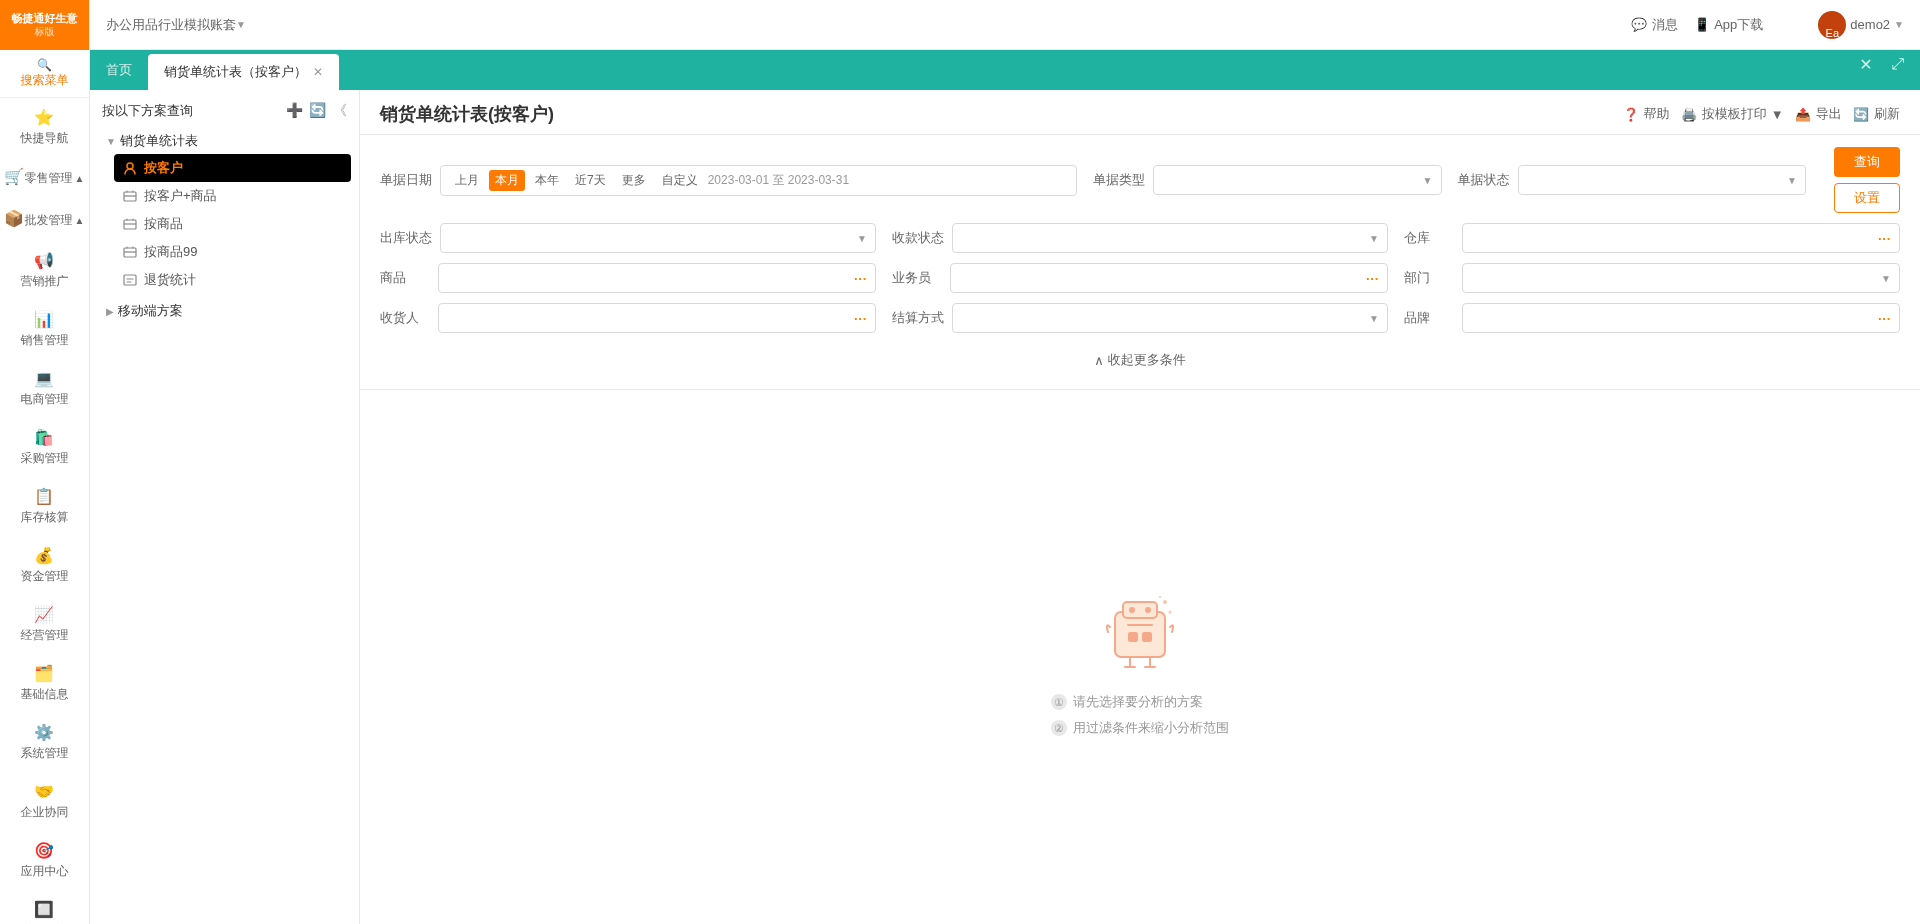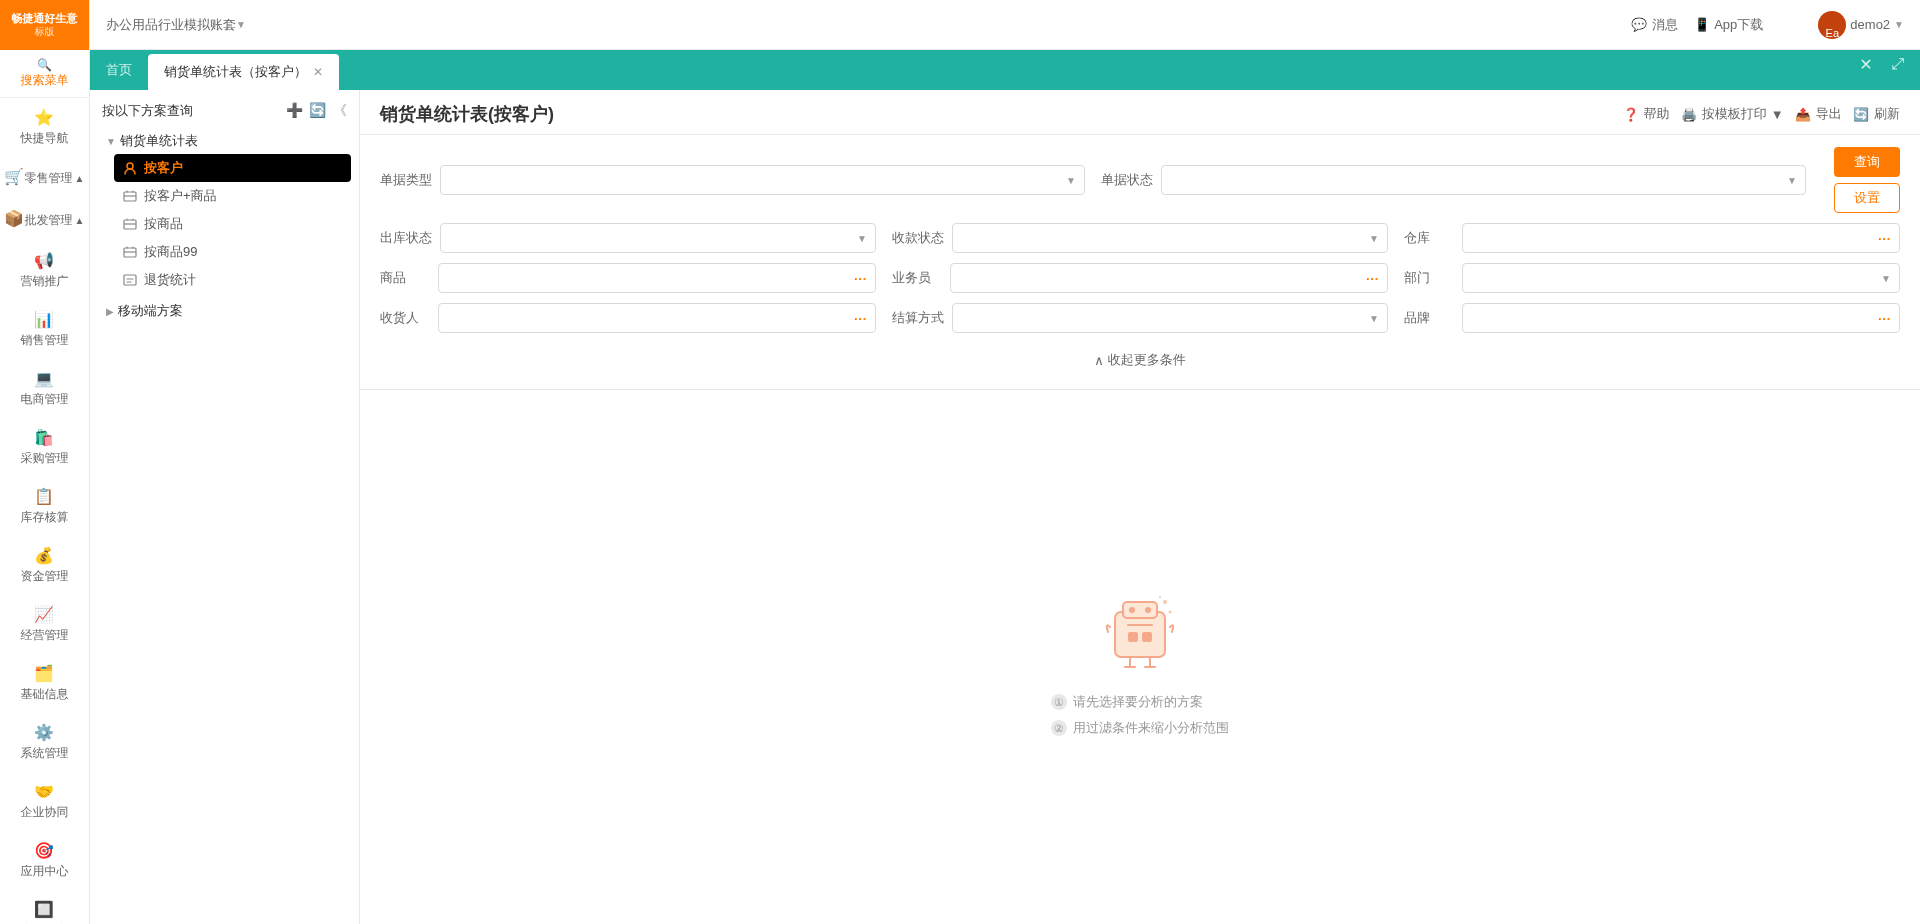--- a/index.html
+++ b/index.html
@@ -320,20 +320,34 @@
             <div class="header-action">
               <span>🔄</span>
               <span>刷新</span>
             </div>
           </div>
         </div>
 
         <div class="filter-area">
 
           <div class="filter-row">
+            <div class="filter-item" style="flex: 2;">
+              <span class="filter-label">单据日期</span>
+              <div class="filter-control date-range">
+                <div class="date-btns">
+                  <span class="date-btn">上月</span>
+                  <span class="date-btn active">本月</span>
+                  <span class="date-btn">本年</span>
+                  <span class="date-btn">近7天</span>
+                  <span class="date-btn">更多</span>
+                  <span class="date-btn">自定义</span>
+                </div>
+                <span class="date-range-text">2023-03-01 至 2023-03-31</span>
+              </div>
+            </div>
             <div class="filter-item">
               <span class="filter-label">单据类型</span>
               <div class="filter-select">
                 <span></span>
                 <span class="filter-select-arrow">▼</span>
               </div>
             </div>
             <div class="filter-item">
               <span class="filter-label">单据状态</span>
               <div class="filter-select">

